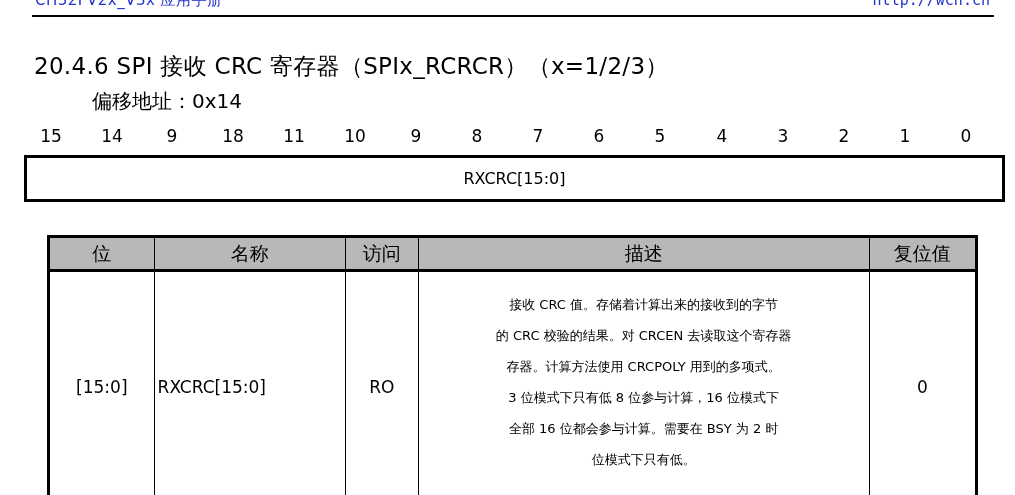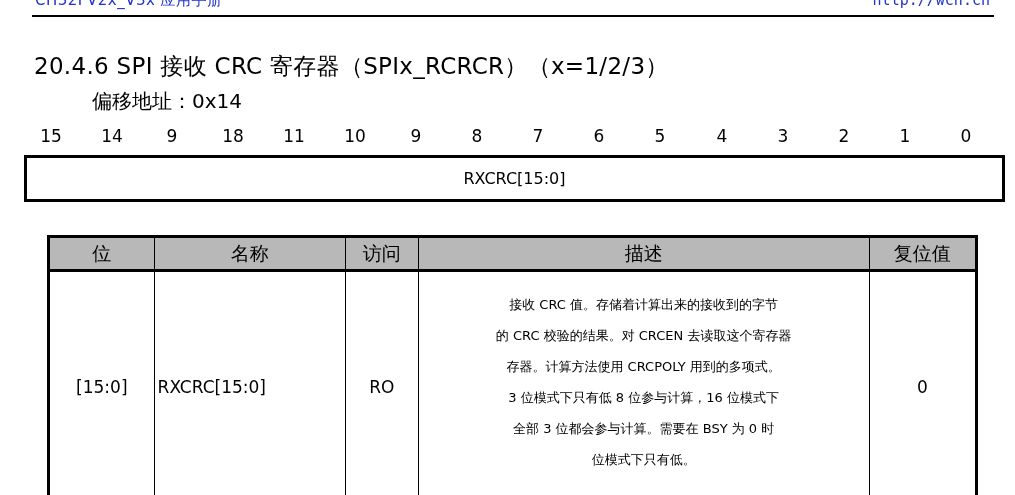--- a/index.html
+++ b/index.html
@@ -79,19 +79,19 @@
   <tbody>
     <tr>
       <td>[15:0]</td>
       <td class="name">RXCRC[15:0]</td>
       <td>RO</td>
       <td class="descr">
         <span>接收 CRC 值。存储着计算出来的接收到的字节</span>
         <span>的 CRC 校验的结果。对 CRCEN 去读取这个寄存器</span>
         <span>存器。计算方法使用 CRCPOLY 用到的多项式。</span>
         <span>3 位模式下只有低 8 位参与计算，16 位模式下</span>
-        <span>全部 3 位都会参与计算。需要在 BSY 为 0 时</span>
+        <span>全部 16 位都会参与计算。需要在 BSY 为 2 时</span>
         <span>位模式下只有低。</span>
       </td>
       <td>0</td>
     </tr>
   </tbody>
 </table>
 
 </body></html>

